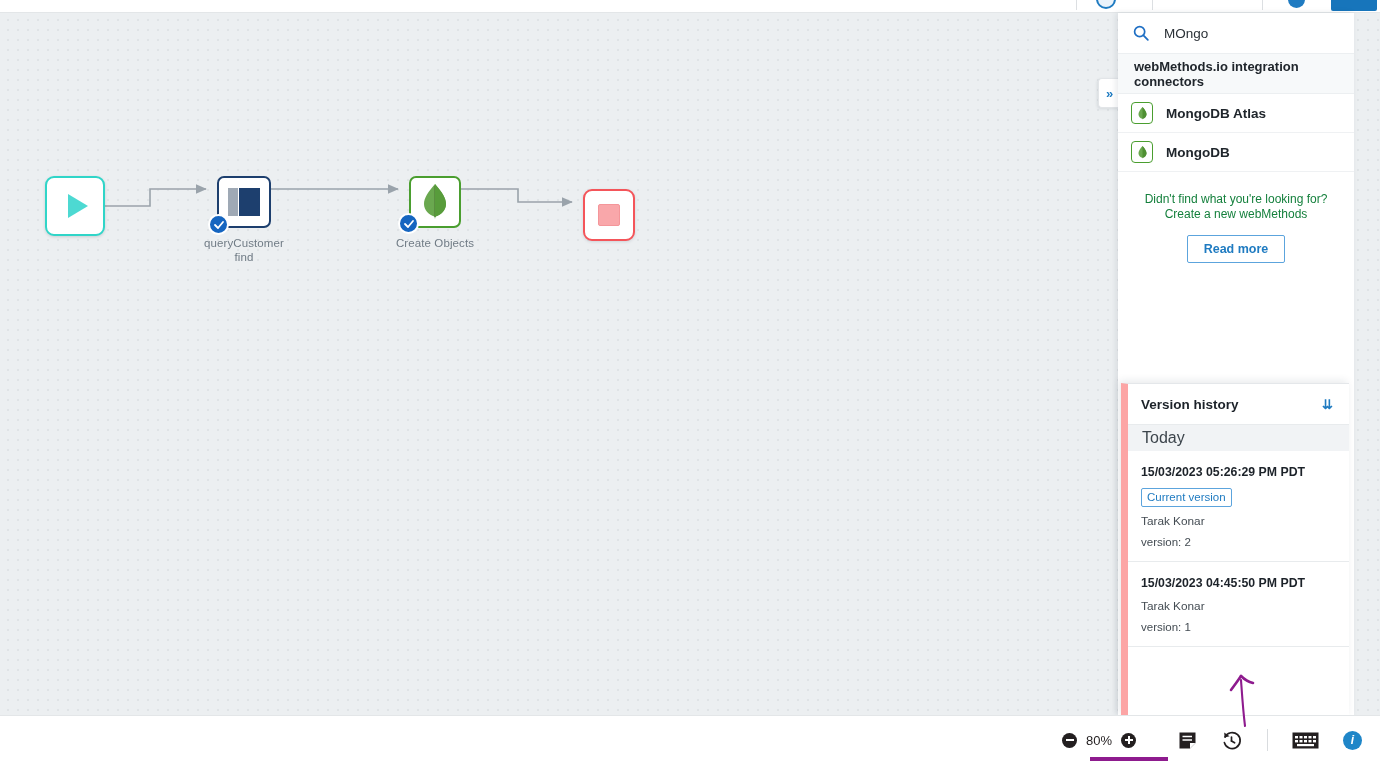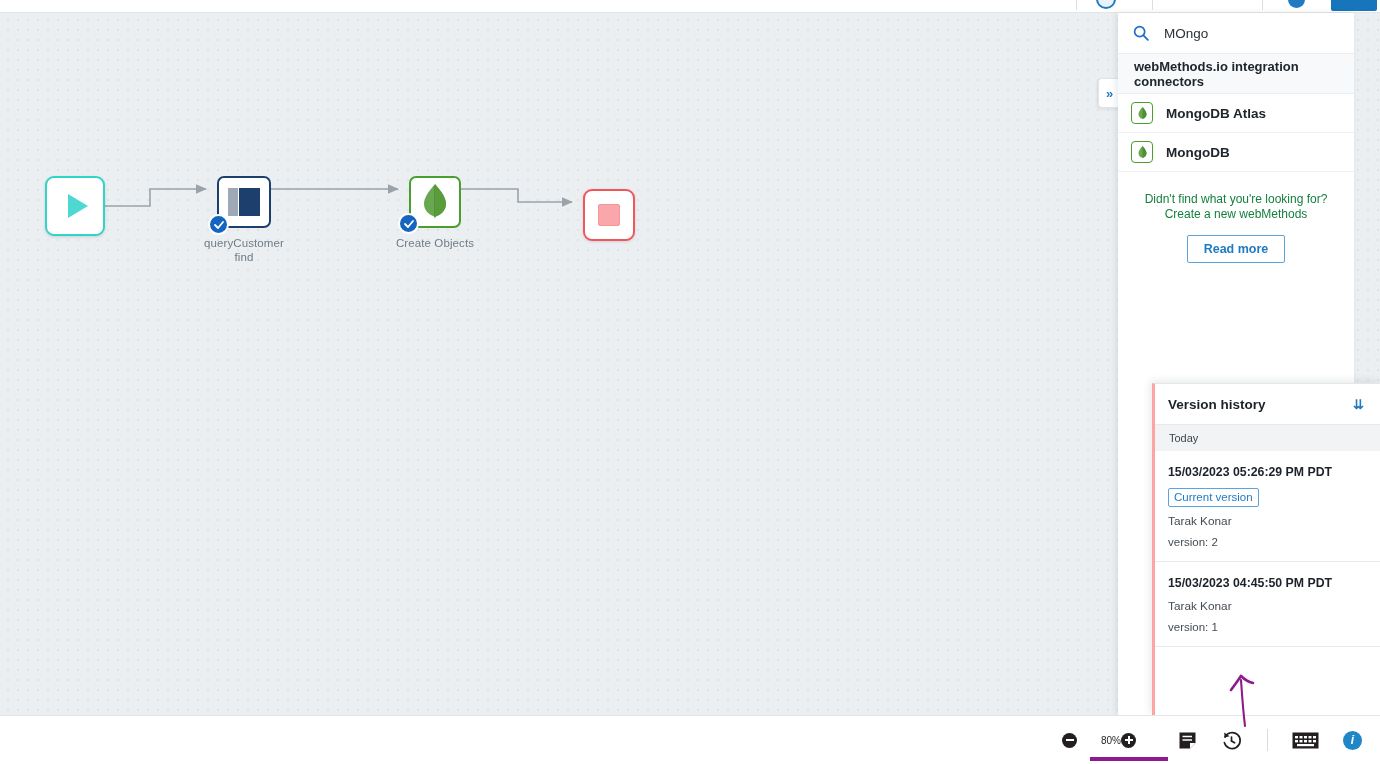--- a/index.html
+++ b/index.html
@@ -157,35 +157,35 @@
   .read-more {
     margin: 13px auto 0; display: block;
     padding: 6px 16px; font-size: 12.5px; font-weight: bold;
     color: #1f7bc1; background: #ffffff;
     border: 1px solid #5ca4dd; border-radius: 2px;
     font-family: "Liberation Sans", sans-serif; cursor: pointer;
   }
 
   
   .vh-panel {
-    position: absolute; left: 1152px; top: 383px; width: 228px; height: 332px;
+    position: absolute; left: 1121px; top: 383px; width: 228px; height: 332px;
     background: #ffffff;
     border-top: 1px solid #e4e7ea;
-    border-left: 3px solid #fca5a5;
+    border-left: 7px solid #fca5a5;
     box-shadow: -2px -2px 8px rgba(20,40,60,.10);
   }
   .vh-head {
     height: 41px; display: flex; align-items: center; justify-content: space-between;
     padding: 0 16px 0 13px; border-bottom: 1px solid #e8ebed;
   }
   .vh-title { font-size: 13.5px; font-weight: bold; color: #1c2229; }
   .vh-chevron { color: #1f7bc1; font-size: 13px; font-weight: bold; cursor: pointer; line-height: 1; }
   .vh-today {
     height: 26px; display: flex; align-items: center; padding-left: 14px;
-    background: #f1f3f5; font-size: 11px; color: #3d454c;
+    background: #f1f3f5; font-size: 16px; color: #3d454c;
   }
   .vh-entry { padding: 14px 14px 13px 13px; border-bottom: 1px solid #e8ebed; }
   .vh-date { font-size: 12.3px; font-weight: bold; color: #1c2229; }
   .vh-badge {
     display: inline-block; margin-top: 9px;
     padding: 2px 5px 3px; font-size: 11.5px; color: #1f7bc1;
     border: 1px solid #5ca4dd; border-radius: 2px;
   }
   .vh-user { margin-top: 7px; font-size: 11.8px; color: #444c53; }
   .vh-ver  { margin-top: 8px; font-size: 11.5px; color: #444c53; }
@@ -200,21 +200,21 @@
   .zoom-grp { display: flex; align-items: center; }
   .circ-btn {
     width: 15px; height: 15px; border-radius: 50%; background: #231f20;
     display: flex; align-items: center; justify-content: center;
     cursor: pointer; flex: none;
   }
   .circ-btn i { display: block; background: #ffffff; }
   .minus-i { width: 8px; height: 2px; }
   .plus-v  { position: absolute; width: 2px; height: 8px; background: #ffffff; }
   .plus-h  { position: absolute; width: 8px; height: 2px; background: #ffffff; }
-  .zoom-val { width: 44px; text-align: right; font-size: 10px; color: #231f20; }
+  .zoom-val { width: 44px; text-align: center; font-size: 13px; color: #231f20; }
 
   .bb-icon { margin-left: 24px; cursor: pointer; display: flex; align-items: center; }
   .bb-divider { width: 1px; height: 22px; background: #d9dcdf; margin-left: 25px; }
   .info-dot {
     width: 19px; height: 19px; border-radius: 50%; background: #1f86c8;
     color: #fff; font-size: 12px; font-weight: bold; font-style: italic;
     display: flex; align-items: center; justify-content: center;
   }
 
   

